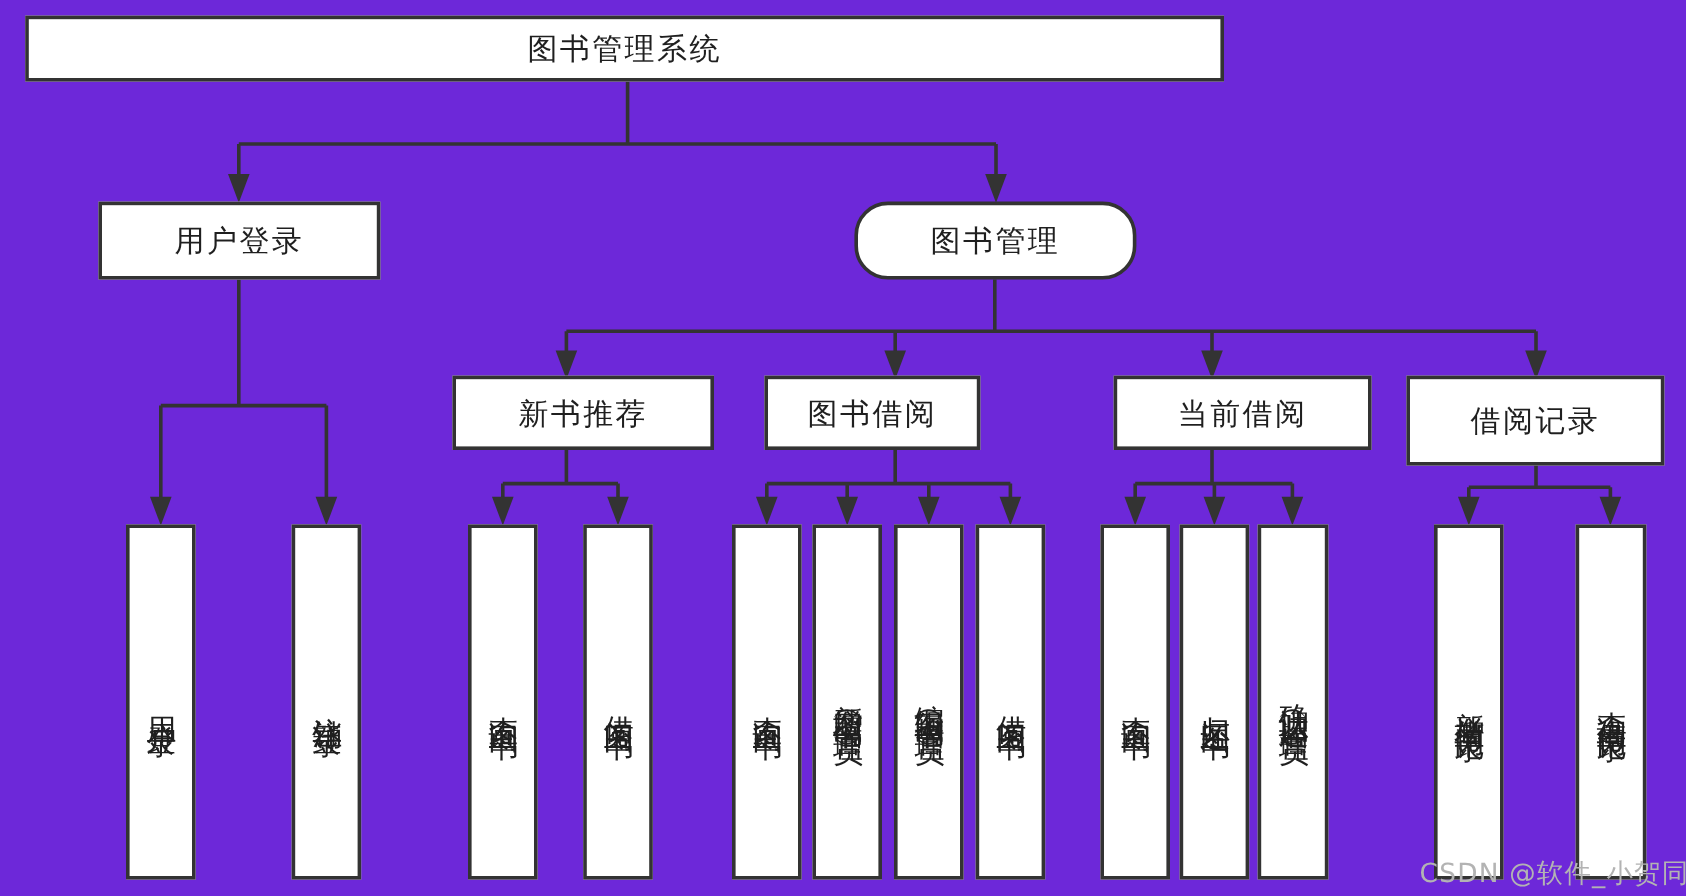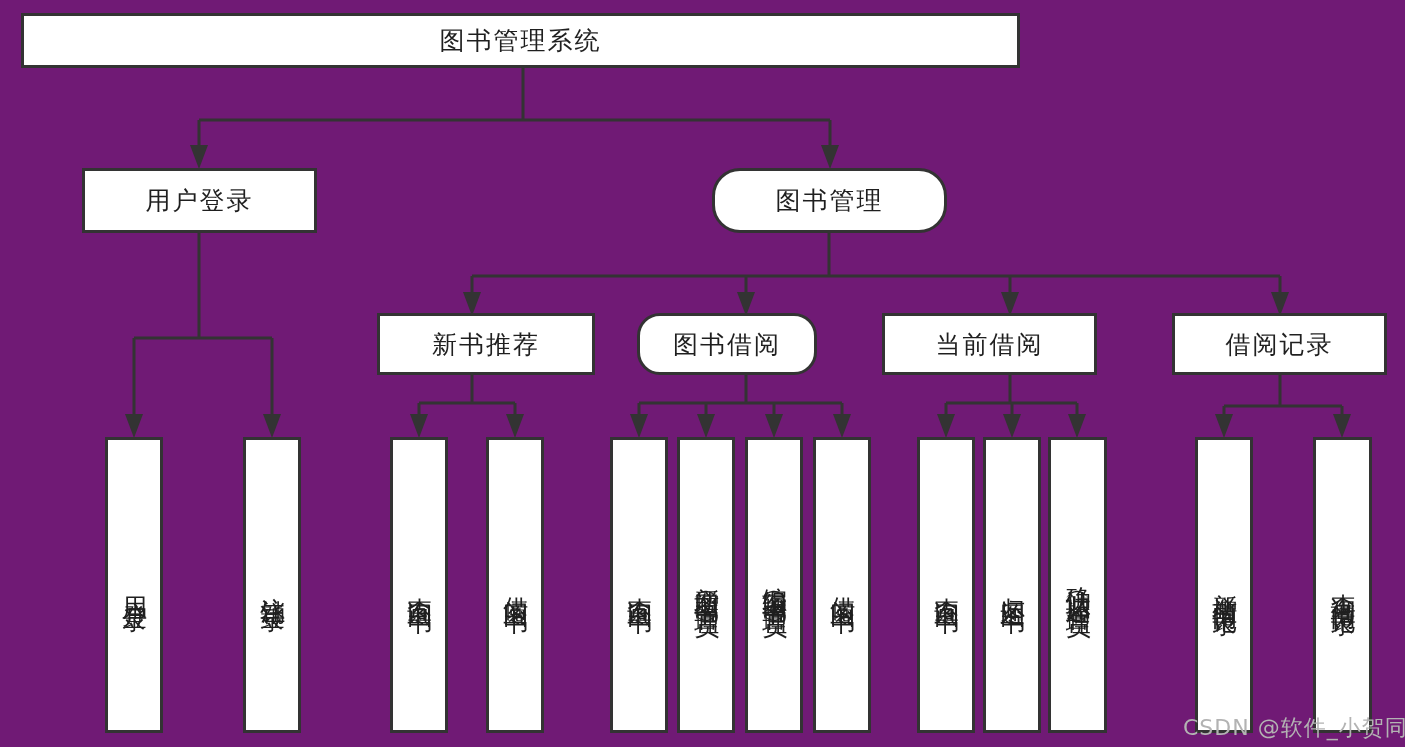--- a/index.html
+++ b/index.html
@@ -1,20 +1,20 @@
 <!DOCTYPE html>
 <html><head>
 <meta charset="utf-8">
 <style>
   html, body { margin: 0; padding: 0; background: #ffffff; }
   .stage {
     position: relative;
     width: 1405px;
     height: 747px;
-    background: #701a75;
+    background: #6d28d9;
     font-family: "DejaVu Sans", "Liberation Sans", sans-serif;
     overflow: hidden;
   }
   svg.connectors {
     position: absolute;
     left: 0; top: 0;
     width: 1405px; height: 747px;
     z-index: 1;
   }
   .node {
@@ -102,23 +102,23 @@
       <polygon points="1333,414 1351,414 1342,438"></polygon>
     </g>
   </svg>
 
   <div class="node" style="left:21px; top:13px; width:999px; height:55px;">图书管理系统</div>
 
   <div class="node" style="left:82px; top:168px; width:235px; height:65px;">用户登录</div>
   <div class="node" style="left:712px; top:168px; width:235px; height:65px;border-radius:28px;">图书管理</div>
 
   <div class="node" style="left:363px; top:313px; width:218px; height:62px;margin-left:14px;">新书推荐</div>
-  <div class="node" style="left:637px; top:313px; width:180px; height:62px;border-radius:23px;">图书借阅</div>
-  <div class="node" style="left:882px; top:313px; width:215px; height:62px;">当前借阅</div>
-  <div class="node" style="left:1172px; top:313px; width:215px; height:62px;">借阅记录</div>
+  <div class="node" style="left:637px; top:313px; width:180px; height:62px;">图书借阅</div>
+  <div class="node" style="left:928px; top:313px; width:215px; height:62px;">当前借阅</div>
+  <div class="node" style="left:1172px; top:313px; width:215px; height:75px;">借阅记录</div>
 
   <div class="node leaf" style="left:105px; top:437px; width:58px; height:296px;">用户登录</div>
   <div class="node leaf" style="left:243px; top:437px; width:58px; height:296px;">注销登录</div>
 
   <div class="node leaf" style="left:390px; top:437px; width:58px; height:296px;">查询图书</div>
   <div class="node leaf" style="left:486px; top:437px; width:58px; height:296px;">借阅图书</div>
 
   <div class="node leaf" style="left:610px; top:437px; width:58px; height:296px;">查询图书</div>
   <div class="node leaf" style="left:677px; top:437px; width:58px; height:296px;">新增图书（管理员）</div>
   <div class="node leaf" style="left:745px; top:437px; width:58px; height:296px;">编辑图书（管理员）</div>

